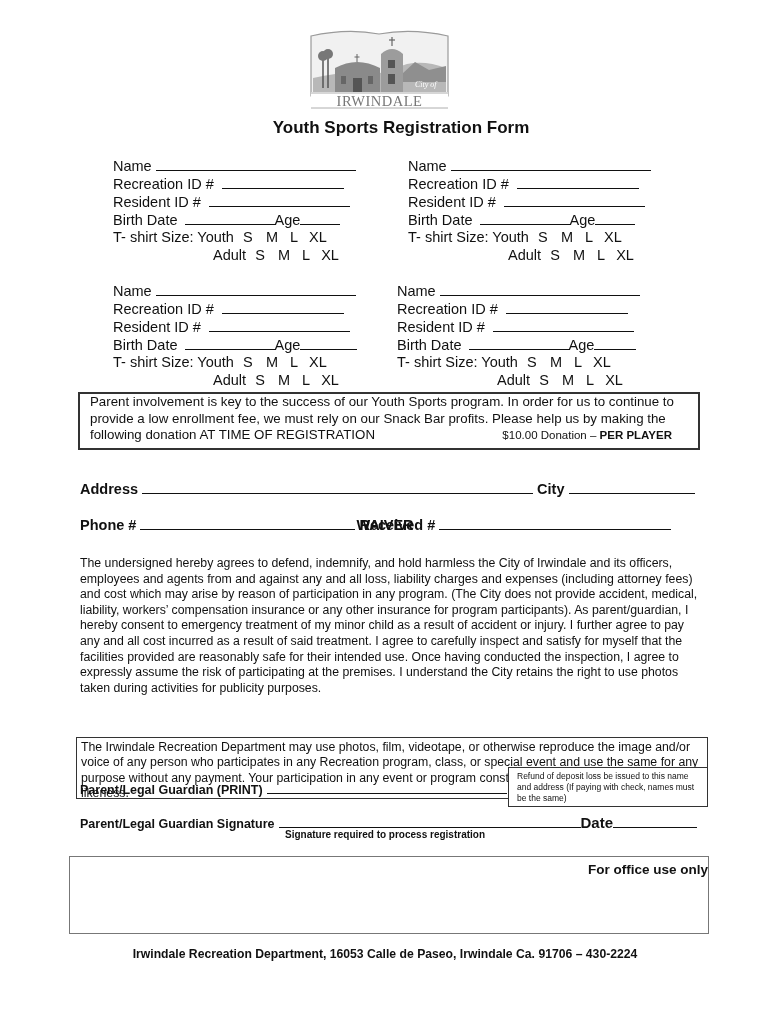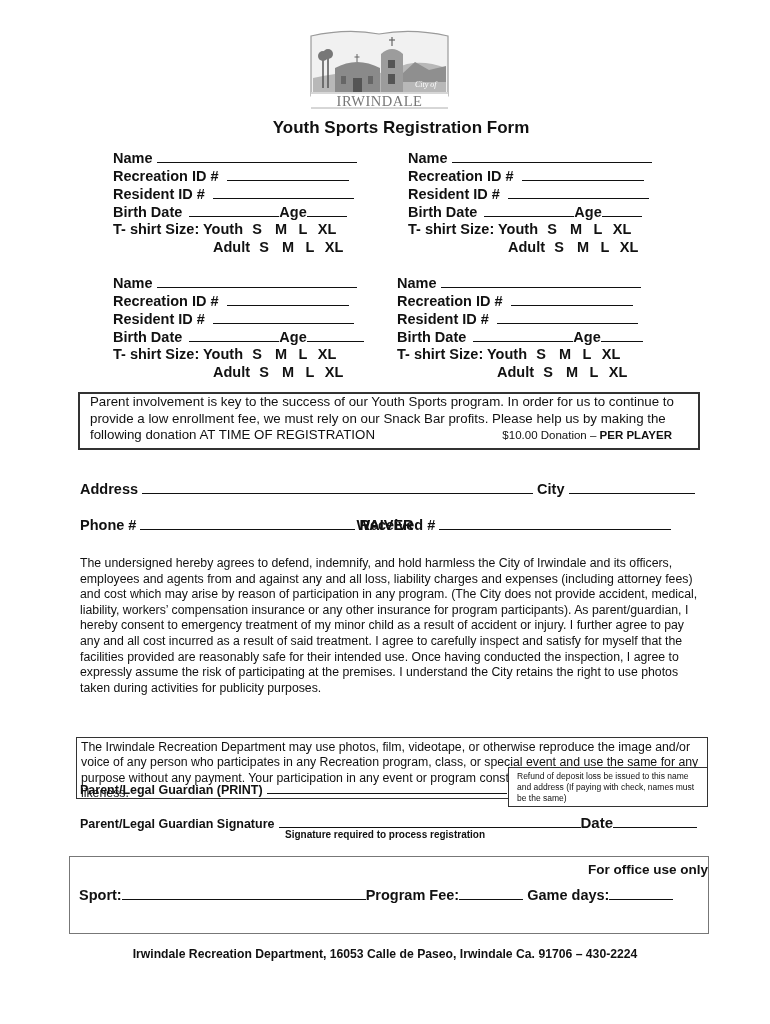--- a/index.html
+++ b/index.html
@@ -1,21 +1,21 @@
 <!DOCTYPE html>
 <html><head>
 <meta charset="utf-8">
 <style>
   html, body { margin: 0; padding: 0; background: #ffffff; }
   body { width: 770px; height: 1024px; position: relative; overflow: hidden;
          font-family: "Liberation Sans", sans-serif; color: #111; }
   .abs { position: absolute; }
   .logo { left: 307px; top: 26px; width: 145px; height: 84px; }
   .title { left: 0; width: 770px; top: 118px; text-align: center; font-weight: bold; font-size: 17px; padding-left: 16px; }
-  .player { position: absolute; font-weight: bold; font-size: 14.5px; line-height: 18px; }
+  .player { position: absolute; font-weight: normal; font-size: 14.5px; line-height: 18px; margin-top: 8px; }
   .player .row { white-space: nowrap; height: 18px; position: relative; }
   .line { display: inline-block; border-bottom: 1.3px solid #111; height: 14px; vertical-align: baseline; }
   .sz { display: inline-block; text-align: center; }
   .donation-box { left: 78px; top: 392px; width: 622px; height: 58px; border: 2px solid #333;
                   font-size: 13.3px; line-height: 16.5px; padding: 0 10px; box-sizing: border-box; }
   .don-right { position: absolute; right: 26px; bottom: 5px; font-size: 11.5px; }
   .field-row { position: absolute; font-weight: bold; font-size: 14.5px; white-space: nowrap; }
   .waiver-title { left: 0; width: 770px; text-align: center; top: 517px; font-weight: bold; font-size: 14.5px; }
   .waiver-text { left: 80px; top: 556px; width: 620px; font-size: 12.3px; line-height: 15.6px; }
   .photo-box { left: 76px; top: 701px; width: 632px; height: 62px; border: 1px solid #333; box-sizing: border-box;
@@ -130,19 +130,15 @@
 <div class="abs refund-box">Refund of deposit loss be issued to this name and address (If paying with check, names must be the same)</div>
 
 <div class="field-row" style="left:80px; top:813px;">
   <span class="sig-label">Parent/Legal Guardian Signature</span>
   <span class="line" style="width:302px"></span><span style="font-size:15px">Date</span><span class="line" style="width:84px"></span>
 </div>
 <div class="abs sig-note">Signature required to process registration</div>
 
 <div class="abs office-box">
   <div class="office-title">For office use only</div>
-  <div class="field-row" style="left:9px; top:28px;">
-    <span>Sport:</span><span class="line" style="width:244px"></span><span>Program Fee:</span><span class="line" style="width:64px"></span>
-    <span>Game days:</span><span class="line" style="width:64px"></span>
-  </div>
 </div>
 
 <div class="abs footer">Irwindale Recreation Department, 16053 Calle de Paseo, Irwindale Ca. 91706 – 430-2224</div>
 
 </body></html>

